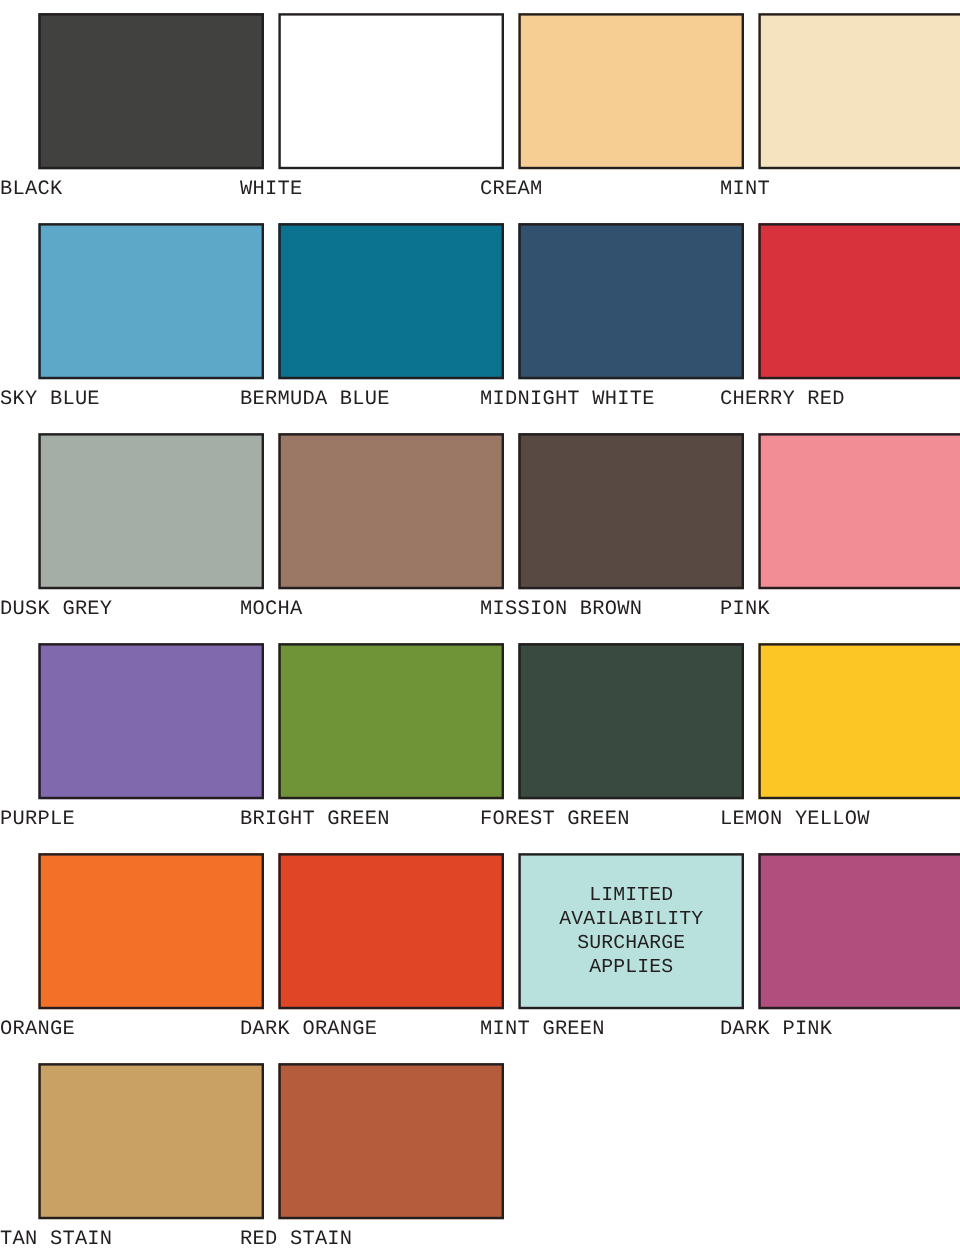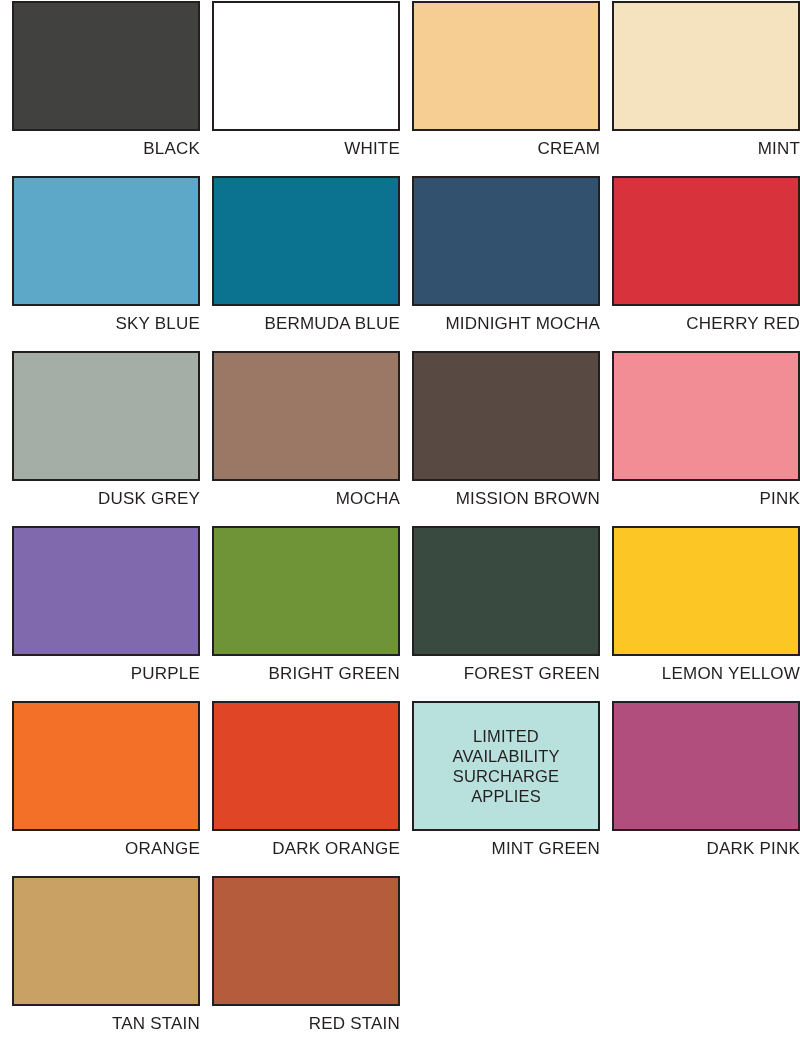--- a/index.html
+++ b/index.html
@@ -15,31 +15,33 @@
     display: grid;
     grid-template-columns: repeat(4, 200px);
     grid-template-rows: repeat(6, 175px);
     align-content: start;
   }
   .swatch-cell {
     width: 200px;
     height: 175px;
     display: flex;
     flex-direction: column;
-    align-items: flex-end;
-    padding-top: 1px;
+    align-items: flex-start;
+    padding-top: 11px;
+    font-family: Liberation Mono, monospace;
   }
   .swatch-chip {
     width: 188px;
     height: 130px;
     border: 2px solid #231f20;
     display: flex;
     align-items: center;
     justify-content: center;
     flex-direction: column;
+    margin-left: 32px;
   }
   .swatch-note {
     font-size: 16.5px;
     line-height: 20px;
     color: #231f20;
     text-align: center;
     letter-spacing: 0.1px;
   }
   .swatch-note span { display: block; }
   .swatch-label {
@@ -75,21 +77,21 @@
     <div class="swatch-cell">
       <div class="swatch-chip" style="background: rgb(93, 168, 200);"></div>
       <div class="swatch-label">SKY BLUE</div>
     </div>
     <div class="swatch-cell">
       <div class="swatch-chip" style="background: rgb(11, 114, 143);"></div>
       <div class="swatch-label">BERMUDA BLUE</div>
     </div>
     <div class="swatch-cell">
       <div class="swatch-chip" style="background: rgb(49, 81, 110);"></div>
-      <div class="swatch-label">MIDNIGHT MOCHA</div>
+      <div class="swatch-label">MIDNIGHT WHITE</div>
     </div>
     <div class="swatch-cell">
       <div class="swatch-chip" style="background: rgb(216, 50, 60);"></div>
       <div class="swatch-label">CHERRY RED</div>
     </div>
     <div class="swatch-cell">
       <div class="swatch-chip" style="background: rgb(165, 174, 166);"></div>
       <div class="swatch-label">DUSK GREY</div>
     </div>
     <div class="swatch-cell">

